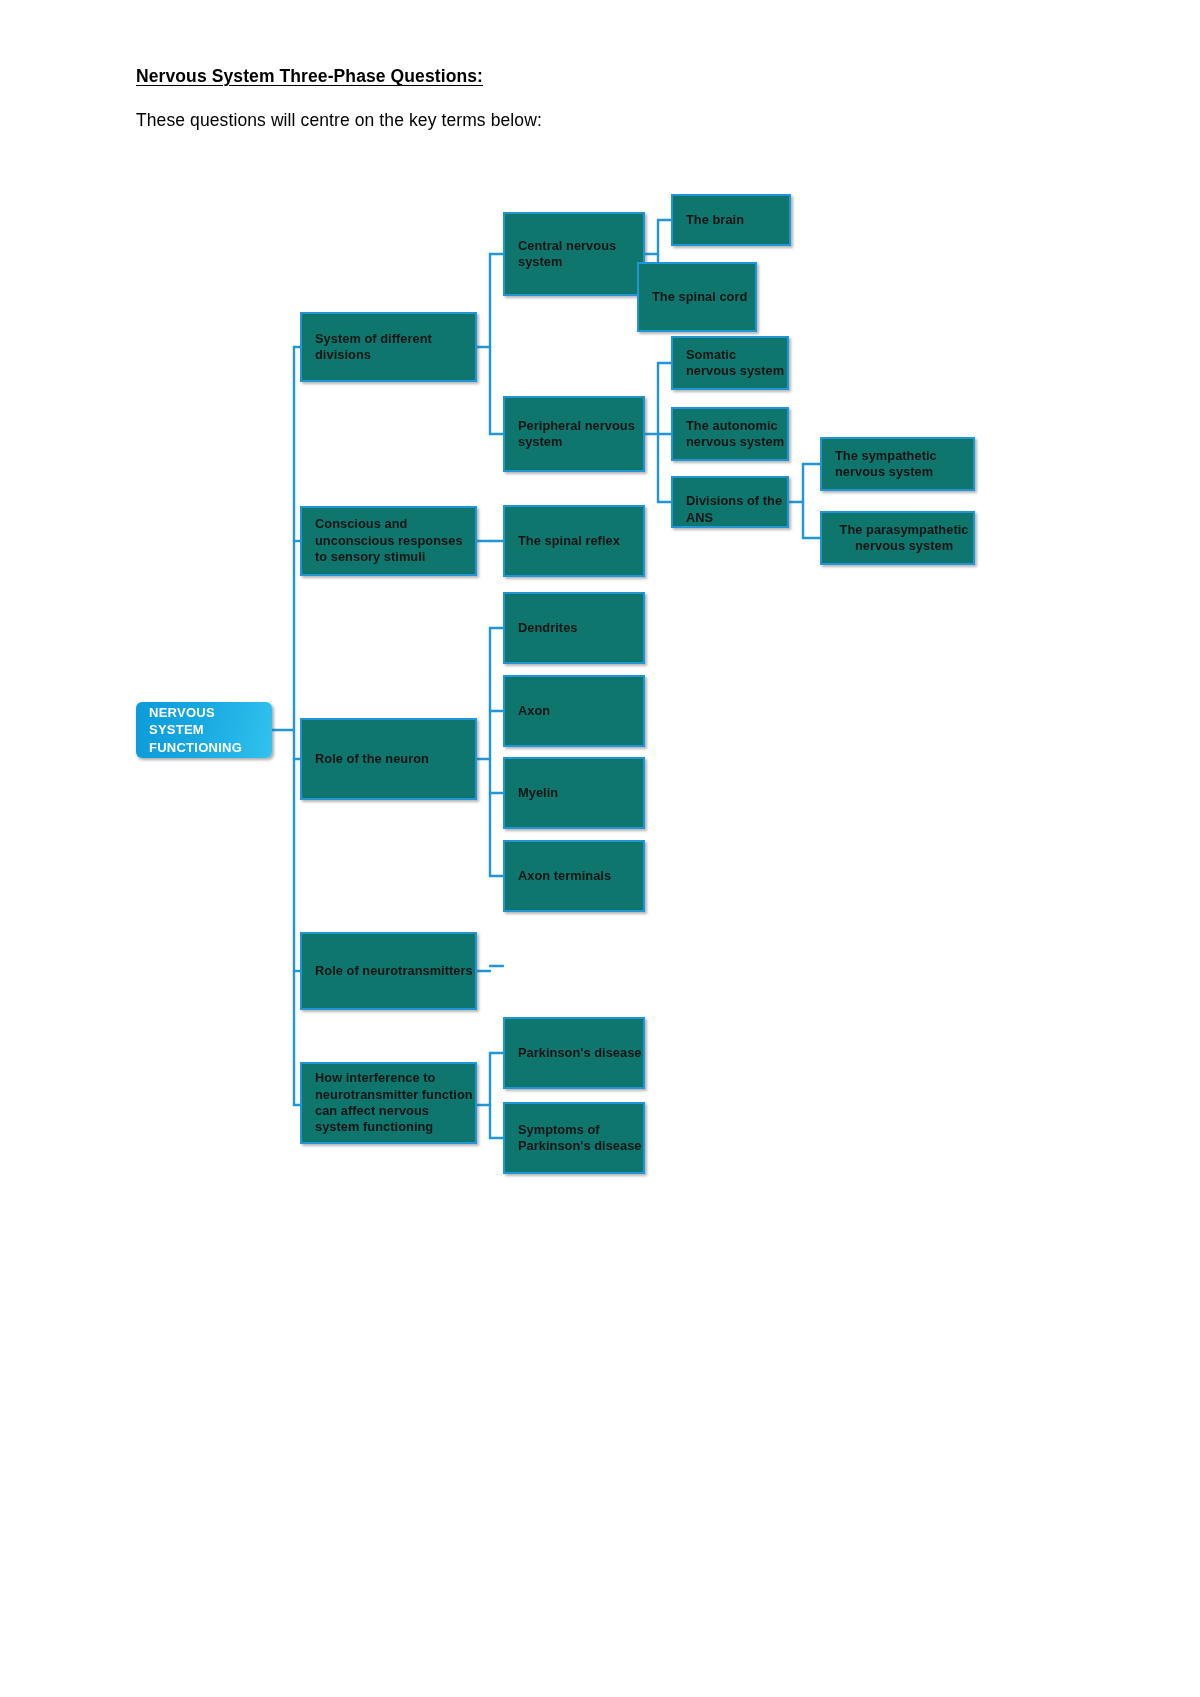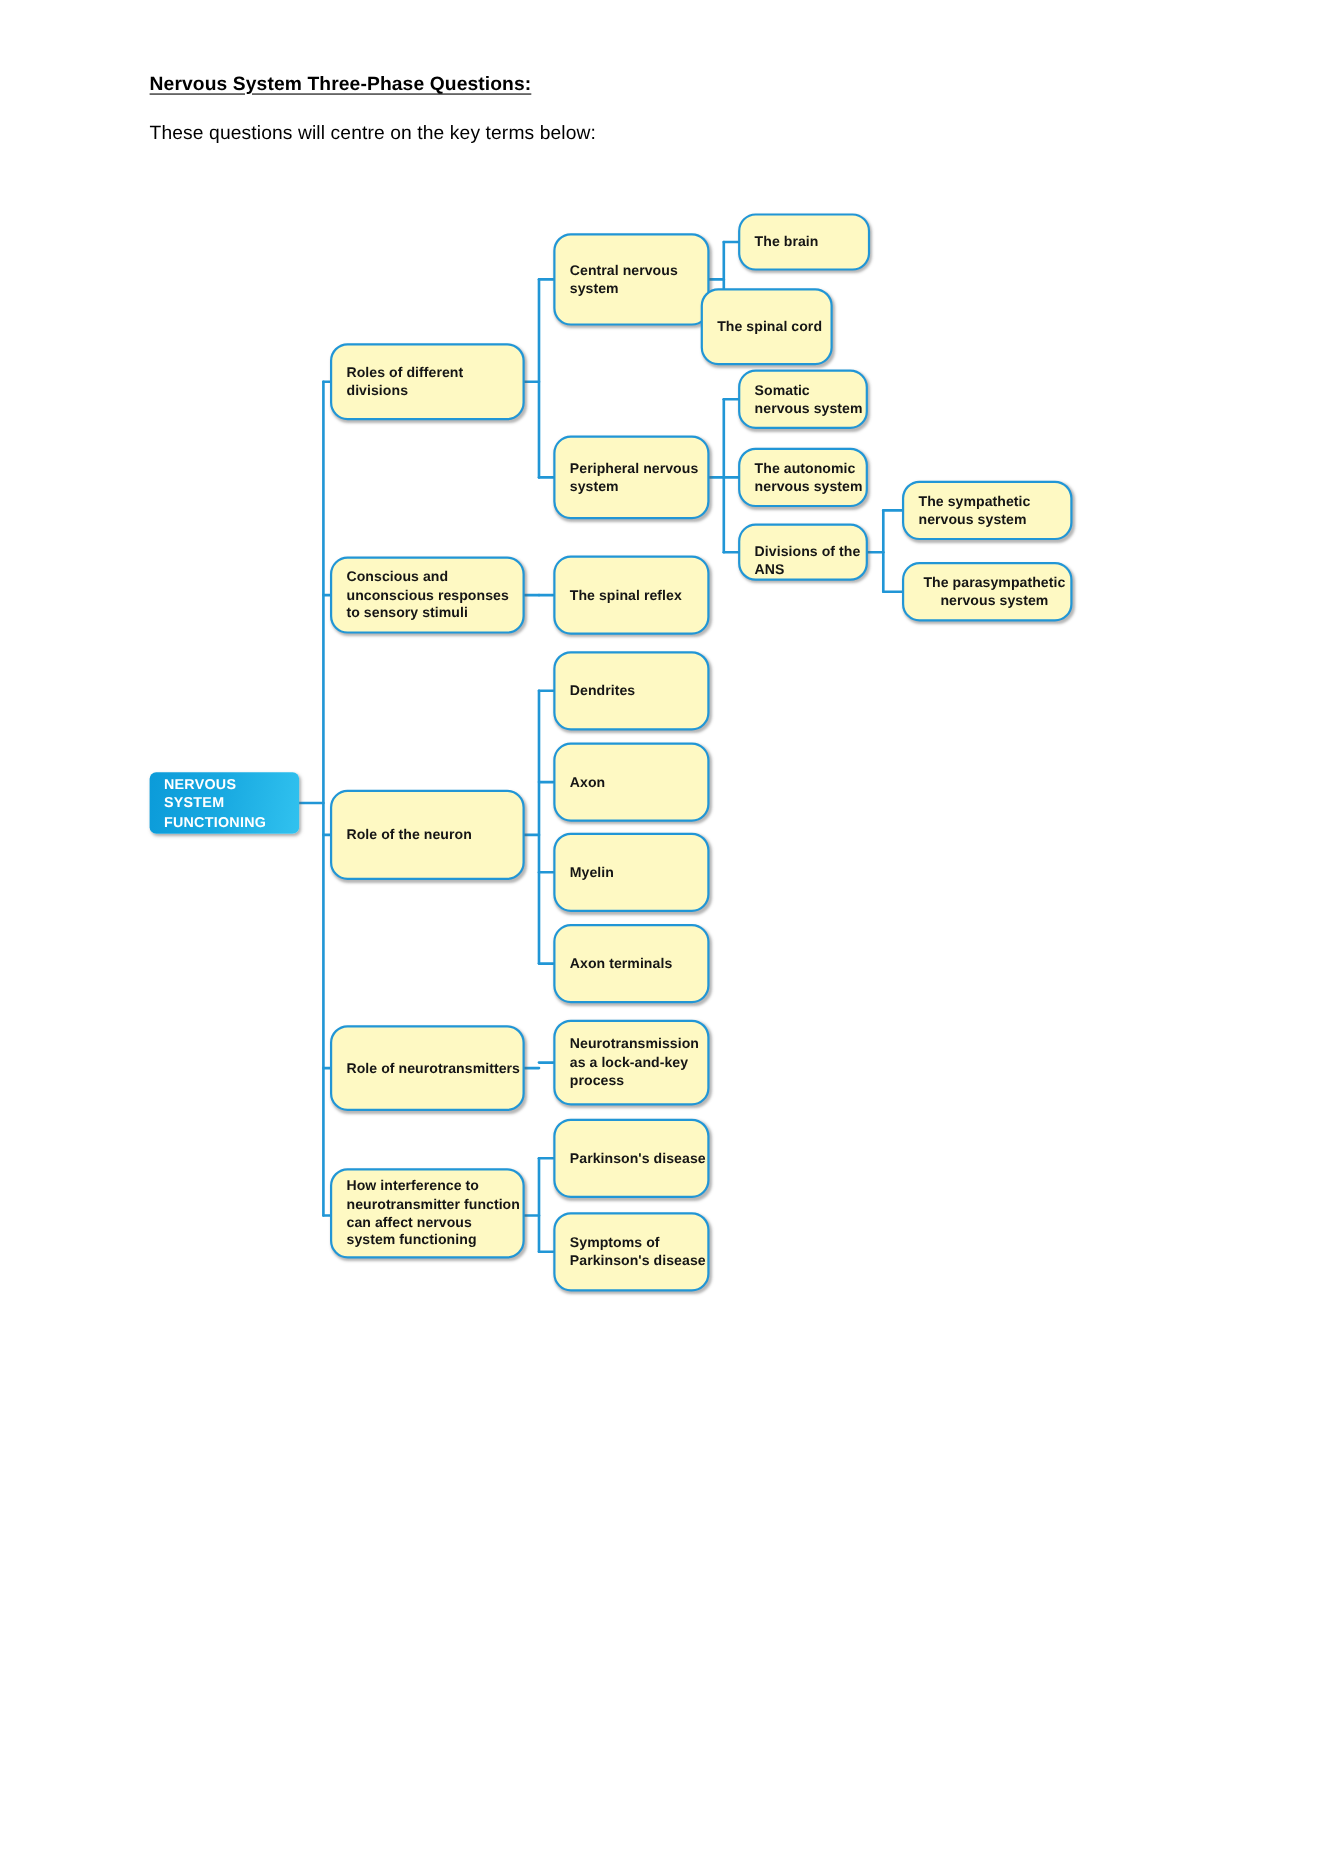--- a/index.html
+++ b/index.html
@@ -57,22 +57,22 @@
     width: 1200px;
     height: 1697px;
     pointer-events: none;
   }
 
   .node {
     position: absolute;
     box-sizing: border-box;
     display: flex;
     align-items: center;
-    border-radius: 16px;
-    background: #fef9c3;
+    border-radius: 0;
+    background: #0f766e;
     border: 2.2px solid #2196d6;
     box-shadow: 1.5px 2px 2.5px rgba(90,90,90,0.45);
   }
   .node .label {
     padding: 0 0 0 13px;
     font-size: 12.8px;
     font-weight: bold;
     line-height: 1.28;
     color: #151515;
     letter-spacing: 0.05px;
@@ -155,21 +155,21 @@
         <path d="M 490,1053 L 503,1053"></path>
         <path d="M 490,1138 L 503,1138"></path>
       </g>
     </svg>
 
     <div class="node root" style="left:136px; top:702px; width:136px; height:56px;">
       <span class="label">NERVOUS SYSTEM FUNCTIONING</span>
     </div>
 
     <div class="node" style="left:300px; top:312px; width:177px; height:70px;">
-      <span class="label">Roles of different divisions</span>
+      <span class="label">System of different divisions</span>
     </div>
 
     <div class="node" style="left:300px; top:506px; width:177px; height:70px;">
       <span class="label">Conscious and unconscious responses to sensory stimuli</span>
     </div>
 
     <div class="node" style="left:300px; top:718px; width:177px; height:82px;">
       <span class="label">Role of the neuron</span>
     </div>
 
@@ -230,23 +230,20 @@
     </div>
 
     <div class="node" style="left:503px; top:757px; width:142px; height:72px;">
       <span class="label">Myelin</span>
     </div>
 
     <div class="node" style="left:503px; top:840px; width:142px; height:72px;">
       <span class="label">Axon terminals</span>
     </div>
 
-    <div class="node" style="left:503px; top:927px; width:142px; height:78px;">
-      <span class="label">Neurotransmission as a lock-and-key process</span>
-    </div>
 
     <div class="node" style="left:503px; top:1017px; width:142px; height:72px;">
       <span class="label">Parkinson's disease</span>
     </div>
 
     <div class="node" style="left:503px; top:1102px; width:142px; height:72px;">
       <span class="label">Symptoms of Parkinson's disease</span>
     </div>
 
   </div>

